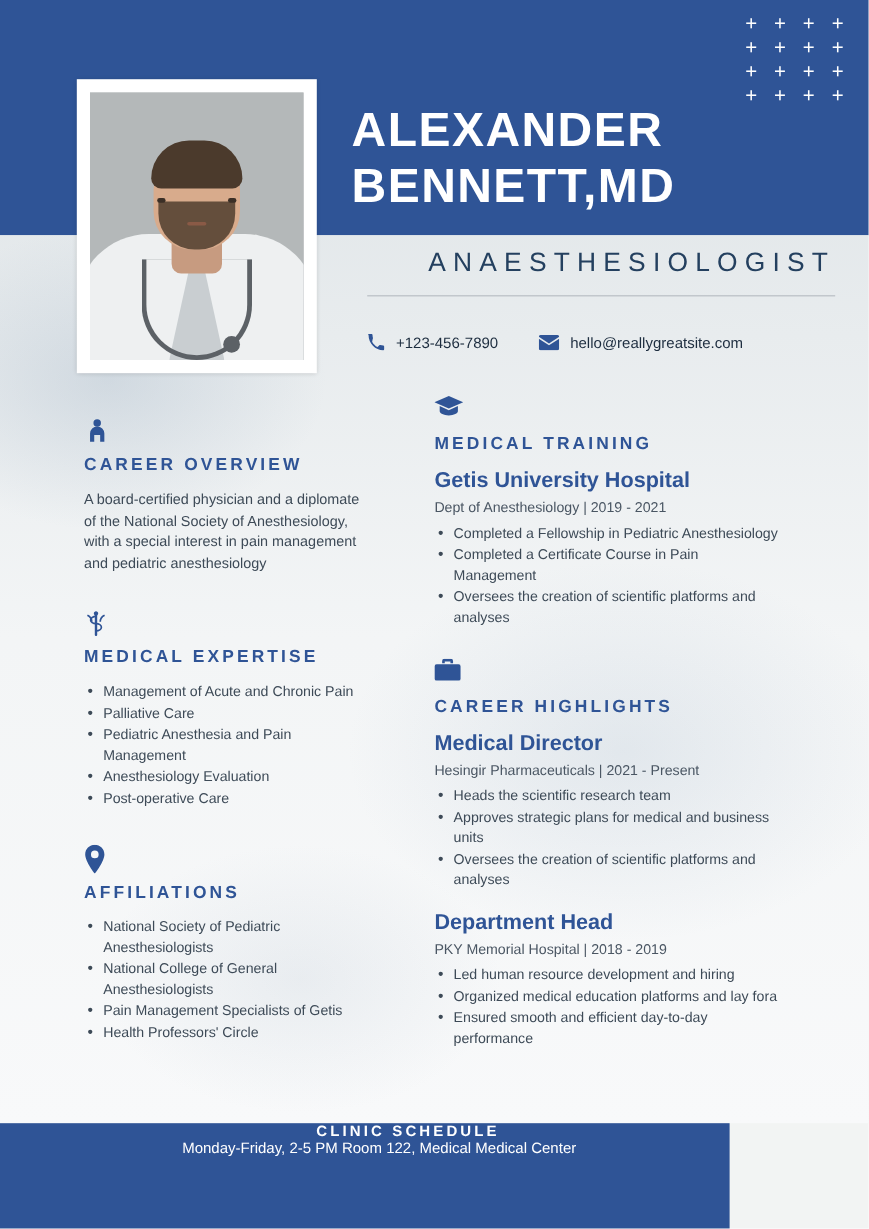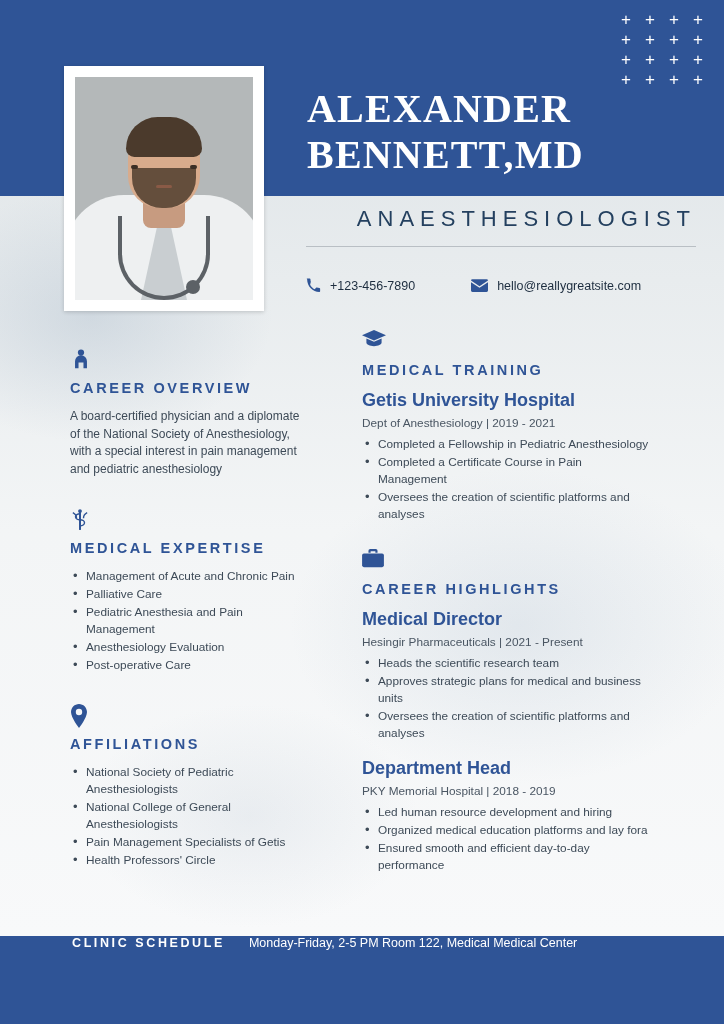--- a/index.html
+++ b/index.html
@@ -95,21 +95,21 @@
     border:4px solid #5c6166;
     border-top:none;
     border-radius:0 0 46px 46px;
   }
   .ph-stetho-b{
     position:absolute; bottom:6px; left:50%; margin-left:22px;
     width:14px; height:14px; border-radius:50%; background:#5c6166;
   }
 
   
-  .name-block { position: absolute; top: 86px; left: 307px; width: 400px; font-family: Liberation Serif, serif; }
+  .name-block { position: absolute; top: 86px; left: 293px; width: 400px; }
   .name-line {
     color: #ffffff;
     font-size: 40px;
     font-weight: bold;
     letter-spacing: 1.2px;
     line-height: 46px;
   }
   .role-wrap {
     position: absolute; top: 206px; left: 306px; width: 390px;
     text-align: right;
@@ -117,21 +117,21 @@
   .role {
     color: #24405f;
     font-size: 22px;
     letter-spacing: 6px;
     padding-bottom: 14px;
     border-bottom: 1px solid #b9bfc4;
     display: block;
   }
   .contacts {
     position: absolute; top: 278px; left: 306px; width: 392px;
-    display: flex; gap: 56px;
+    display: flex; gap: 34px;
     font-size: 12.5px; color: #1d2d3f;
     align-items: center;
   }
   .contact { display: flex; align-items: center; gap: 9px; }
   .contact svg { display:block; }
 
   
   .bg-band {
     position: absolute; top: 196px; left: 0; width: 724px; height: 740px;
     background:
@@ -184,23 +184,23 @@
     color: #4a5663;
     font-size: 11.8px;
     margin-bottom: 6px;
   }
   .block { margin-bottom: 30px; }
   .block-right { margin-bottom: 26px; }
 
   
   .footer {
     position: absolute; bottom: 0; left: 0;
-    width: 724px; height: 88px;
+    width: 608px; height: 88px;
     background: #2f5496;
-    display: flex; align-items: flex-start;
+    display: flex; align-items: center; flex-direction: column;
   }
   .footer-label {
     color: #ffffff;
     font-size: 12.5px;
     font-weight: bold;
     letter-spacing: 2.6px;
     margin-left: 72px;
   }
   .footer-text {
     color: #ffffff;

